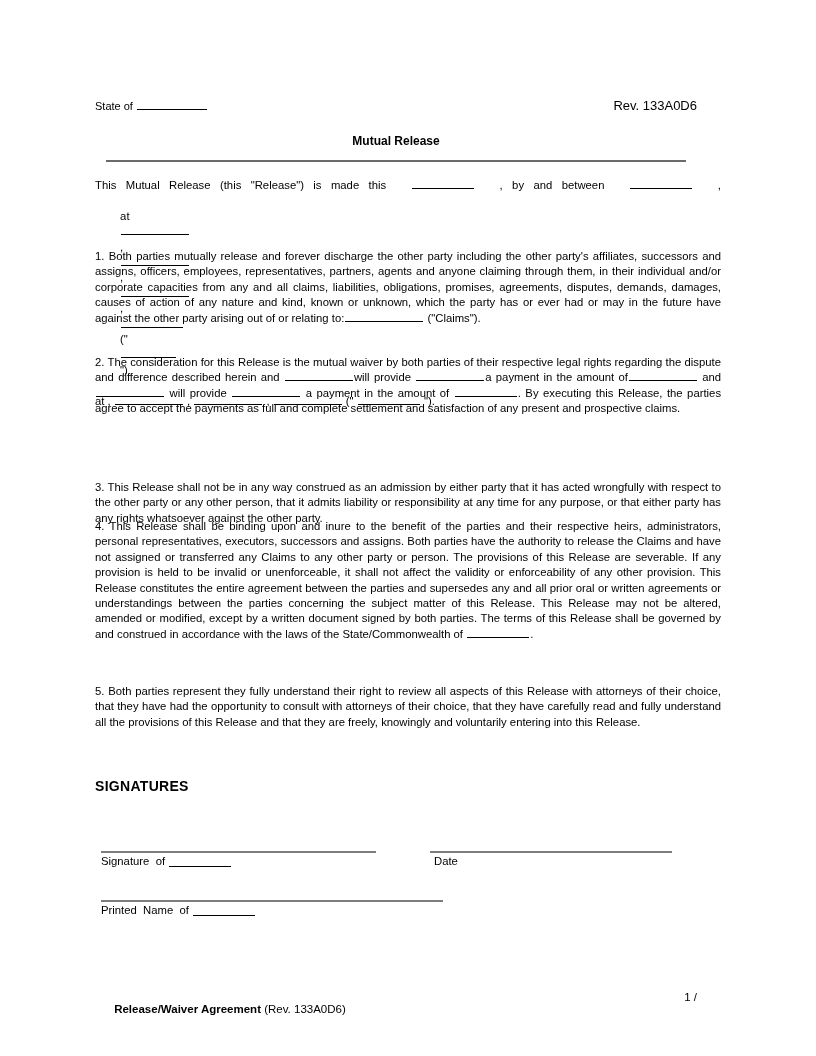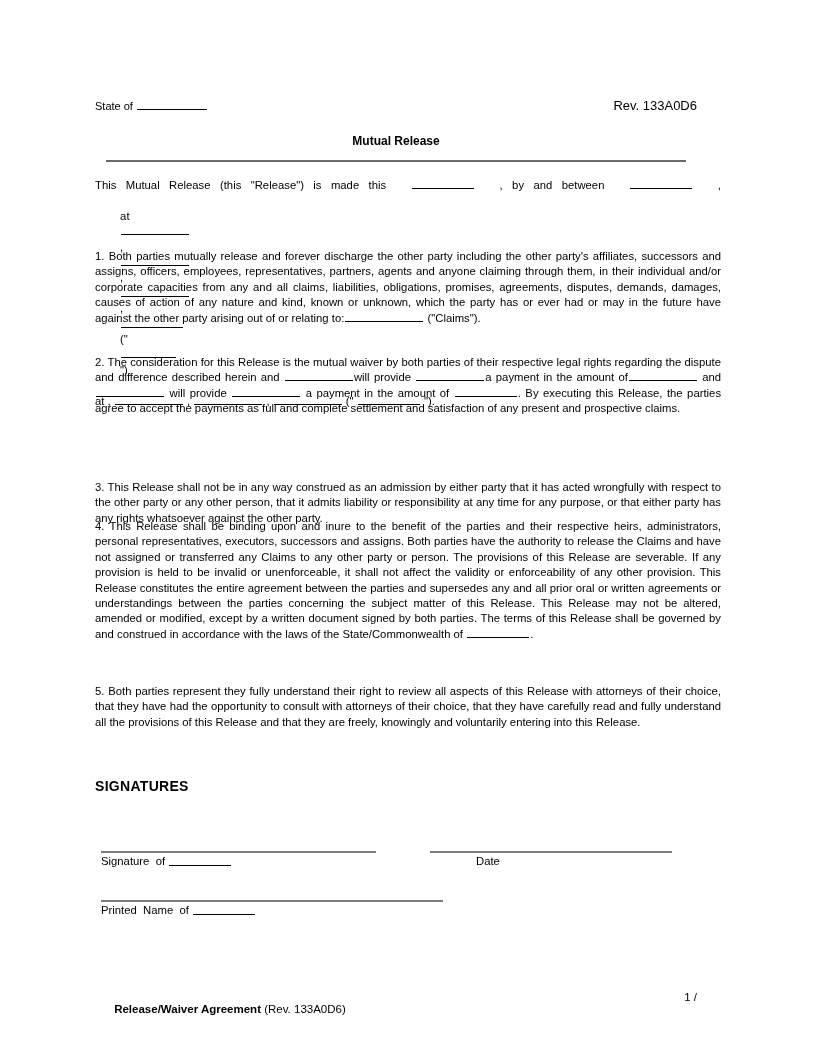--- a/index.html
+++ b/index.html
@@ -134,24 +134,24 @@
   }
   .sig-line-1 { left: 101px; width: 275px; top: 851px; }
   .sig-line-2 { left: 430px; width: 242px; top: 851px; }
   .sig-line-3 { left: 101px; width: 342px; top: 900px; }
 
   .sig-label {
     position: absolute;
     font-size: 11.3px;
     white-space: pre;
     display: flex;
-    align-items: flex-start;
+    align-items: flex-end;
   }
   .sig-label-1 { left: 101px; top: 855px; }
-  .sig-label-2 { left: 434px; top: 855px; margin-left: 42px; }
+  .sig-label-2 { left: 434px; top: 855px; }
   .sig-label-3 { left: 101px; top: 904px; }
 
   
   .footer {
     position: absolute;
     left: 95px;
     right: 95px;
     top: 991px;
     display: flex;
     justify-content: space-between;

